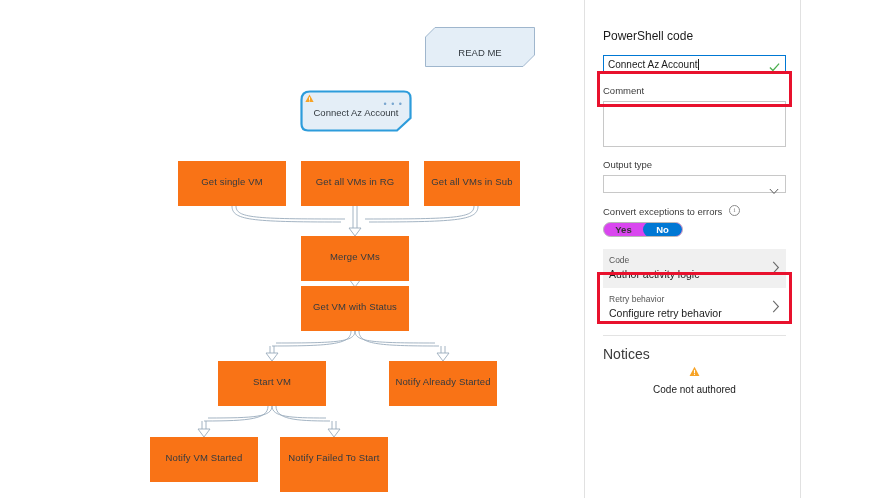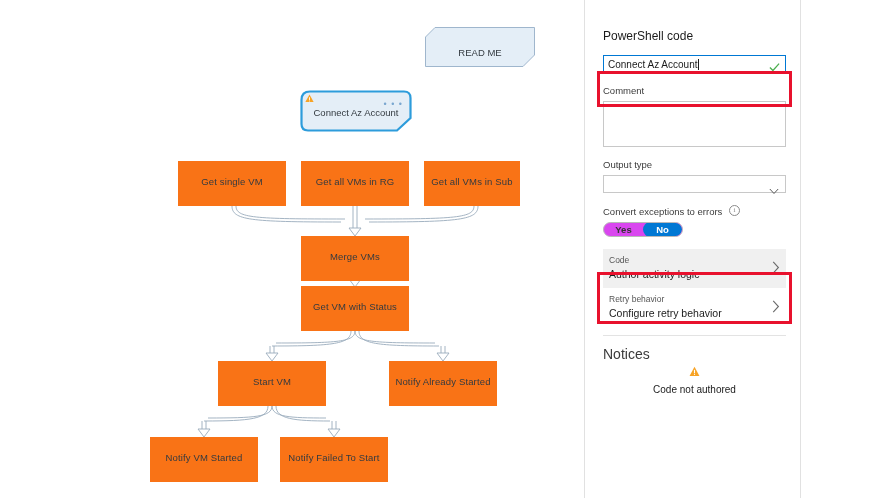--- a/index.html
+++ b/index.html
@@ -221,21 +221,21 @@
     </div>
     <div class="node" style="left:218px;top:361px;width:108px;height:45px;">
       <span class="lbl">Start VM</span>
     </div>
     <div class="node" style="left:389px;top:361px;width:108px;height:45px;">
       <span class="lbl">Notify Already Started</span>
     </div>
     <div class="node" style="left:150px;top:437px;width:108px;height:45px;">
       <span class="lbl">Notify VM Started</span>
     </div>
-    <div class="node" style="left:280px;top:437px;width:108px;height:45px;">
+    <div class="node" style="left:280px;top:437px;width:108px;height:55px;">
       <span class="lbl">Notify Failed To Start</span>
     </div>
   </div>
 
   <div id="vdiv"></div>
   <div id="vdiv2"></div>
 
   <div id="panel">
     <div class="p-inner">
 

